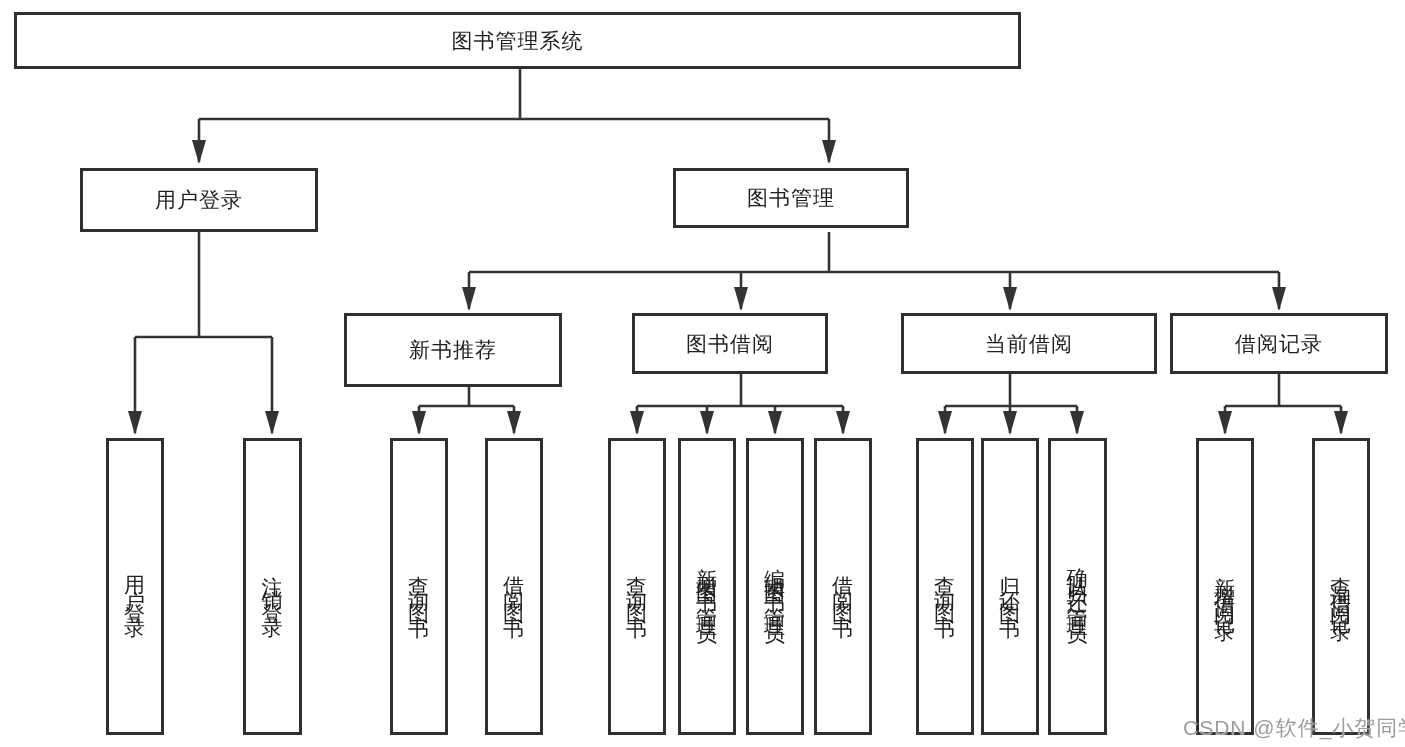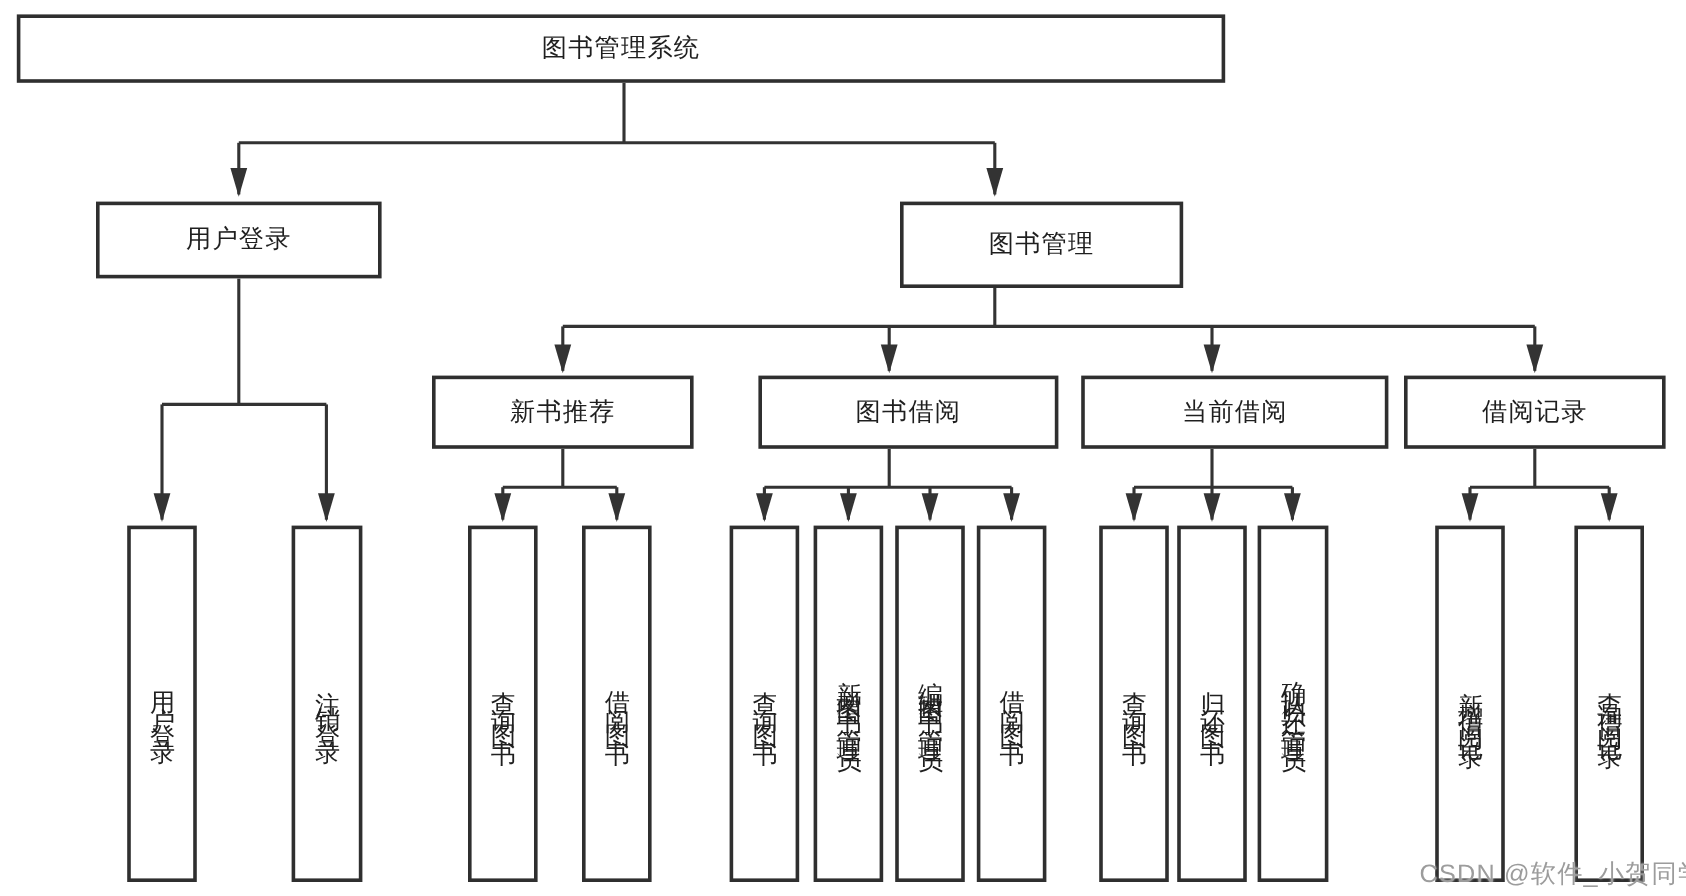--- a/index.html
+++ b/index.html
@@ -84,28 +84,28 @@
     <path d="M1341 406 V433" marker-end="url(#ah)"></path>
   </svg>
 
   <div class="node box-h" style="left:14px;top:12px;width:1007px;height:57px">
     <span class="label">图书管理系统</span>
   </div>
 
   <div class="node box-h" style="left:80px;top:168px;width:238px;height:64px">
     <span class="label">用户登录</span>
   </div>
-  <div class="node box-h" style="left:750px;top:168px;width:236px;height:72px">
+  <div class="node box-h" style="left:673px;top:168px;width:236px;height:60px">
     <span class="label">图书管理</span>
   </div>
 
-  <div class="node box-h" style="left:360px;top:313px;width:218px;height:61px">
+  <div class="node box-h" style="left:344px;top:313px;width:218px;height:74px">
     <span class="label">新书推荐</span>
   </div>
-  <div class="node box-h" style="left:632px;top:313px;width:250px;height:61px">
+  <div class="node box-h" style="left:632px;top:313px;width:196px;height:61px">
     <span class="label">图书借阅</span>
   </div>
   <div class="node box-h" style="left:901px;top:313px;width:256px;height:61px">
     <span class="label">当前借阅</span>
   </div>
   <div class="node box-h" style="left:1170px;top:313px;width:218px;height:61px">
     <span class="label">借阅记录</span>
   </div>
 
   <div class="node box-v" style="left:106px;top:438px;width:58px;height:297px">

